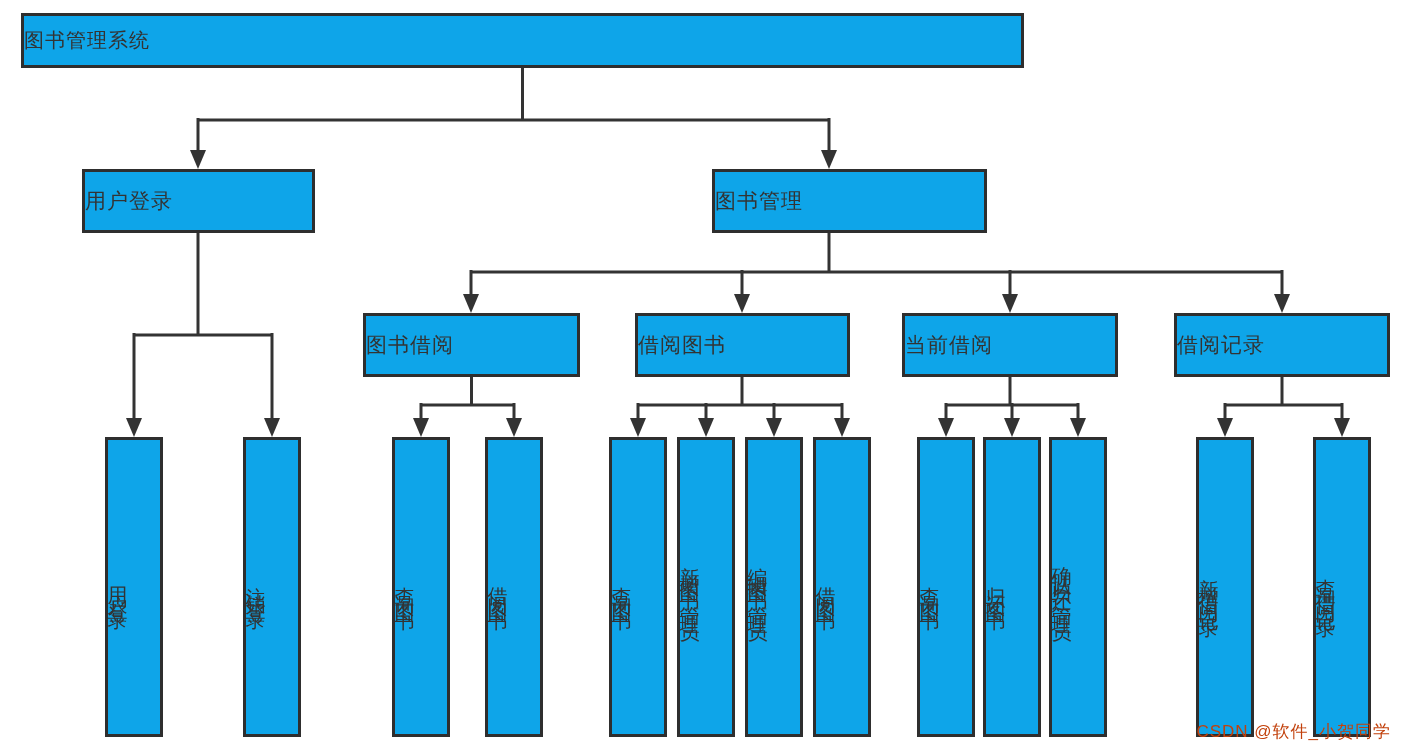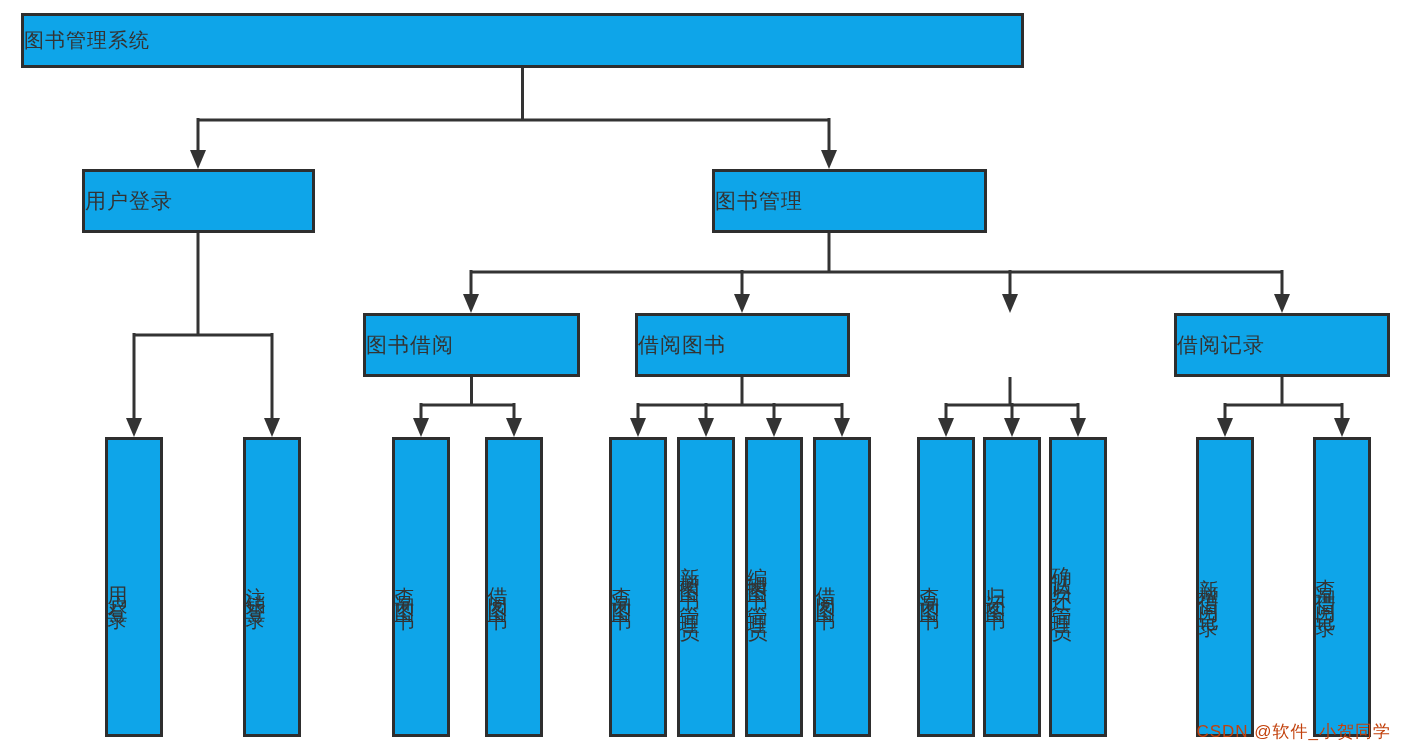--- a/index.html
+++ b/index.html
@@ -143,20 +143,23 @@
   <div class="node h" style="left:712px;top:169px;width:275px;height:64px">
     <span>图书管理</span>
   </div>
 
   <div class="node h" style="left:363px;top:313px;width:217px;height:64px">
     <span>图书借阅</span>
   </div>
   <div class="node h" style="left:635px;top:313px;width:215px;height:64px">
     <span>借阅图书</span>
   </div>
+  <div class="node h" style="left:902px;top:313px;width:216px;height:64px">
+    <span>当前借阅</span>
+  </div>
   <div class="node h" style="left:1174px;top:313px;width:216px;height:64px">
     <span>借阅记录</span>
   </div>
 
   <div class="node leaf" style="left:105px;top:437px;width:58px;height:300px">
     <span>用户登录</span>
   </div>
   <div class="node leaf" style="left:243px;top:437px;width:58px;height:300px">
     <span>注销登录</span>
   </div>

